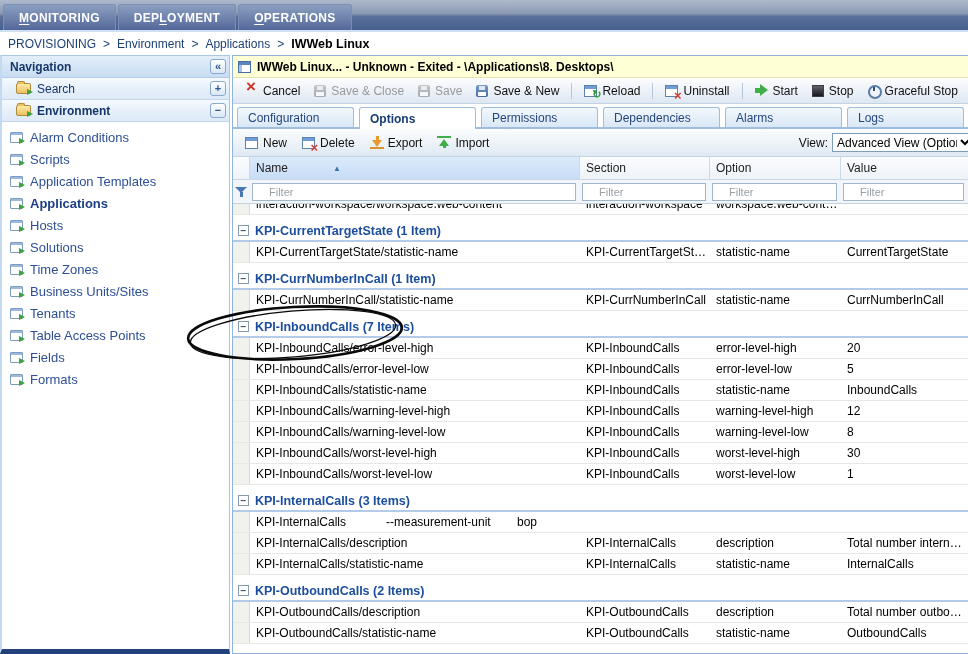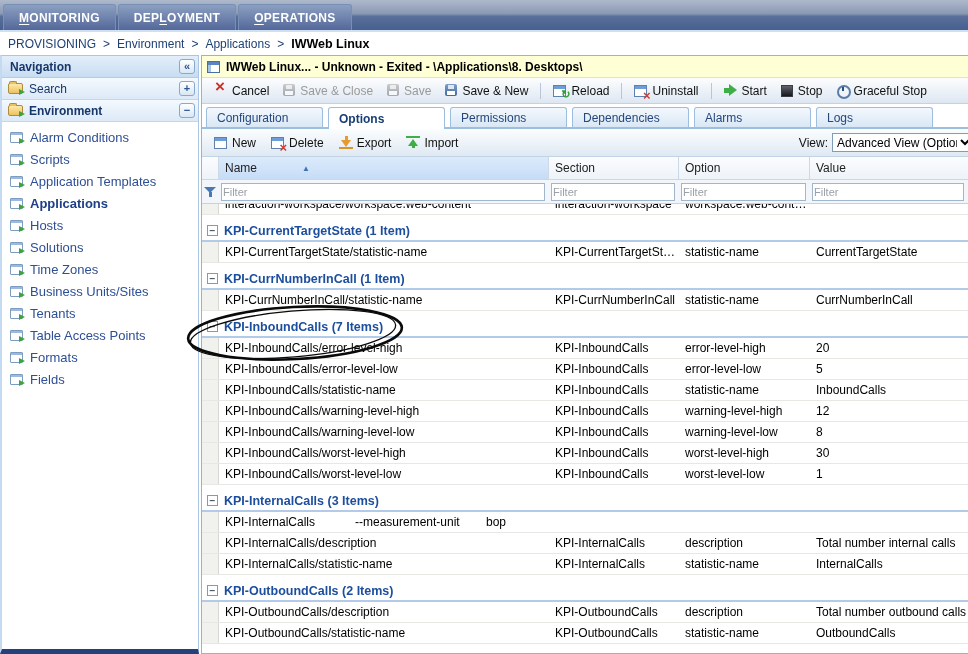--- a/index.html
+++ b/index.html
@@ -20,28 +20,28 @@
   .breadcrumb { height:23px; background:#fff; display:flex; align-items:center; gap:7px; padding-left:8px;
                 color:#1d4075; font-size:12px; }
   .crumb { cursor:pointer; }
   .crumb-sep { color:#1d4075; }
   .crumb-current { font-weight:bold; color:#000; font-size:12.5px; }
 
   
   .content { display:flex; height:599px; align-items:stretch; }
 
   
-  .nav { width:199px; flex:none; display:flex; flex-direction:column; background:#f0abfc;
+  .nav { width:230px; flex:none; display:flex; flex-direction:column; background:#f0abfc;
          border:1px solid #a9c7e5; border-left:2px solid #c4daf0; border-bottom:5px solid #23427c; }
   .nav-header { height:22px; flex:none; background:linear-gradient(#e3eefa,#c8ddf2); border-bottom:1px solid #b3cbe6;
                 display:flex; align-items:center; padding:0 3px 0 8px; color:#17376b; font-weight:bold; font-size:12px; }
   .sq-btn { width:16px; height:15px; flex:none; margin-left:auto; border:1px solid #88a9cd; border-radius:3px;
             background:linear-gradient(#ffffff,#d9e7f5); color:#2a5694; font-weight:bold; font-size:11px;
             line-height:13px; text-align:center; cursor:pointer; }
-  .nav-sec { height:22px; display:flex; align-items:center; gap:6px; padding:0 3px 0 6px;
+  .nav-sec { height:22px; display:flex; align-items:center; gap:6px; padding:0 3px 0 14px;
              background:linear-gradient(#f4f9fe,#dce9f7); border-bottom:1px solid #c3d7ec;
              color:#17376b; font-size:12px; cursor:pointer; }
   .nav-sec.bold { font-weight:bold; }
   .nav-items { flex:1; background:#fff; padding-top:4px; }
   .nav-item { height:22px; display:flex; align-items:center; gap:7px; padding-left:8px;
               color:#2d4f94; font-size:13px; cursor:pointer; }
   .nav-item.active { font-weight:bold; color:#1d3f86; }
 
   .folder-ico { width:15px; height:11px; flex:none; position:relative; display:inline-block;
                 background:linear-gradient(#fde9a8,#ecc25f); border:1px solid #b08b3e; border-radius:2px; }
@@ -55,21 +55,21 @@
   
   .main { flex:1; margin-left:2px; border:1px solid #8fb5dc; border-right:none; display:flex; flex-direction:column;
           background:#fff; min-width:0; }
   .title-bar { height:22px; flex:none; background:#ffffd6; border-bottom:1px solid #e4e4b4;
                display:flex; align-items:center; gap:6px; padding-left:5px; font-weight:bold; font-size:12px; }
   .title-ico { width:13px; height:12px; flex:none; border:1px solid #4a6fa5; background:#fff;
                box-shadow:inset 0 3px 0 #5b84c0, inset 3px 0 0 #a8c4e4; }
 
   .toolbar { height:26px; flex:none; background:linear-gradient(#fdfdfe,#dde7f2); border-bottom:1px solid #c2d3e6;
              display:flex; align-items:center; padding-left:6px; gap:1px; }
-  .tbtn { display:flex; gap:4px; padding:2px 6px; font-size:12px; color:#111; cursor:pointer; white-space:nowrap; }
+  .tbtn { display:flex; align-items:center; gap:4px; padding:2px 6px; font-size:12px; color:#111; cursor:pointer; white-space:nowrap; }
   .tbtn.disabled { color:#9a9a9a; cursor:default; }
   .tbtn.disabled .ico { filter:grayscale(1); opacity:.5; }
   .tsep { width:1px; height:16px; background:#b8c6d8; margin:0 5px; }
 
   .ico { width:14px; height:13px; display:inline-block; position:relative; flex:none; }
   .ico-cancel::before { content:"×"; position:absolute; left:1px; top:-7px; color:#cc3126; font-weight:bold; font-size:17px; }
   .ico-save { background:linear-gradient(#7d9fc9,#41699f); border-radius:2px; width:12px; height:12px; margin:0 1px; }
   .ico-save::before { content:""; position:absolute; left:3px; top:1px; width:6px; height:4px; background:#dfe7f2; }
   .ico-save::after  { content:""; position:absolute; left:2px; bottom:1px; width:8px; height:4px; background:#fff; }
   .ico-new::before, .ico-delete::before, .ico-reload::before, .ico-uninstall::before {
@@ -121,21 +121,21 @@
   .col-gutter { width:17px; flex:none; padding-left:0; justify-content:center; cursor:default; }
   .col-name { width:330px; flex:none; }
   .col-section { width:130px; flex:none; }
   .col-option { width:131px; flex:none; }
   .col-value { flex:1; border-right:none !important; min-width:0; }
 
   .filter-row { height:24px; flex:none; display:flex; align-items:center; background:#f2f6fa;
                 border-bottom:1px solid #c5d2e0; }
   .fcell { padding:2px 4px 2px 2px; display:flex; align-items:center; height:100%; }
   .fcell input { width:100%; height:18px; border:1px solid #9fb6cc; font-family:inherit; font-size:11px;
-                 padding-left:1px; color:#444; }
+                 padding-left:16px; color:#444; }
   .fcell input::placeholder { color:#9aa0a6; }
   .funnel { width:12px; height:12px; position:relative; display:inline-block; margin:0 auto; }
   .funnel::before { content:""; position:absolute; left:0; top:1px; border-left:6px solid transparent;
                     border-right:6px solid transparent; border-top:6px solid #4a77b5; }
   .funnel::after { content:""; position:absolute; left:5px; top:6px; width:3px; height:5px; background:#4a77b5; }
 
   .grid-body { flex:1; overflow:hidden; background:#fff; }
   .grow { display:flex; height:21px; align-items:center; font-size:12px; border-bottom:1px solid #e7e7e3; cursor:default; }
   .gcell { width:17px; flex:none; height:100%; background:#f1f1ee; border-right:1px solid #d9d9d4; }
   .cell { padding-left:6px; white-space:nowrap; overflow:hidden; text-overflow:ellipsis; }
@@ -225,25 +225,25 @@
         <div class="nav-item">
           <span class="page-ico"></span>
           <span>Tenants</span>
         </div>
         <div class="nav-item">
           <span class="page-ico"></span>
           <span>Table Access Points</span>
         </div>
         <div class="nav-item">
           <span class="page-ico"></span>
+          <span>Fields</span>
+        </div>
+        <div class="nav-item">
+          <span class="page-ico"></span>
           <span>Formats</span>
-        </div>
-        <div class="nav-item">
-          <span class="page-ico"></span>
-          <span>Fields</span>
         </div>
       </div>
   </aside>
 
   <section class="main">
     <div class="title-bar">
       <span class="title-ico"></span>
       <span>IWWeb Linux... - Unknown - Exited - \Applications\8. Desktops\</span>
     </div>
     <div class="toolbar">

